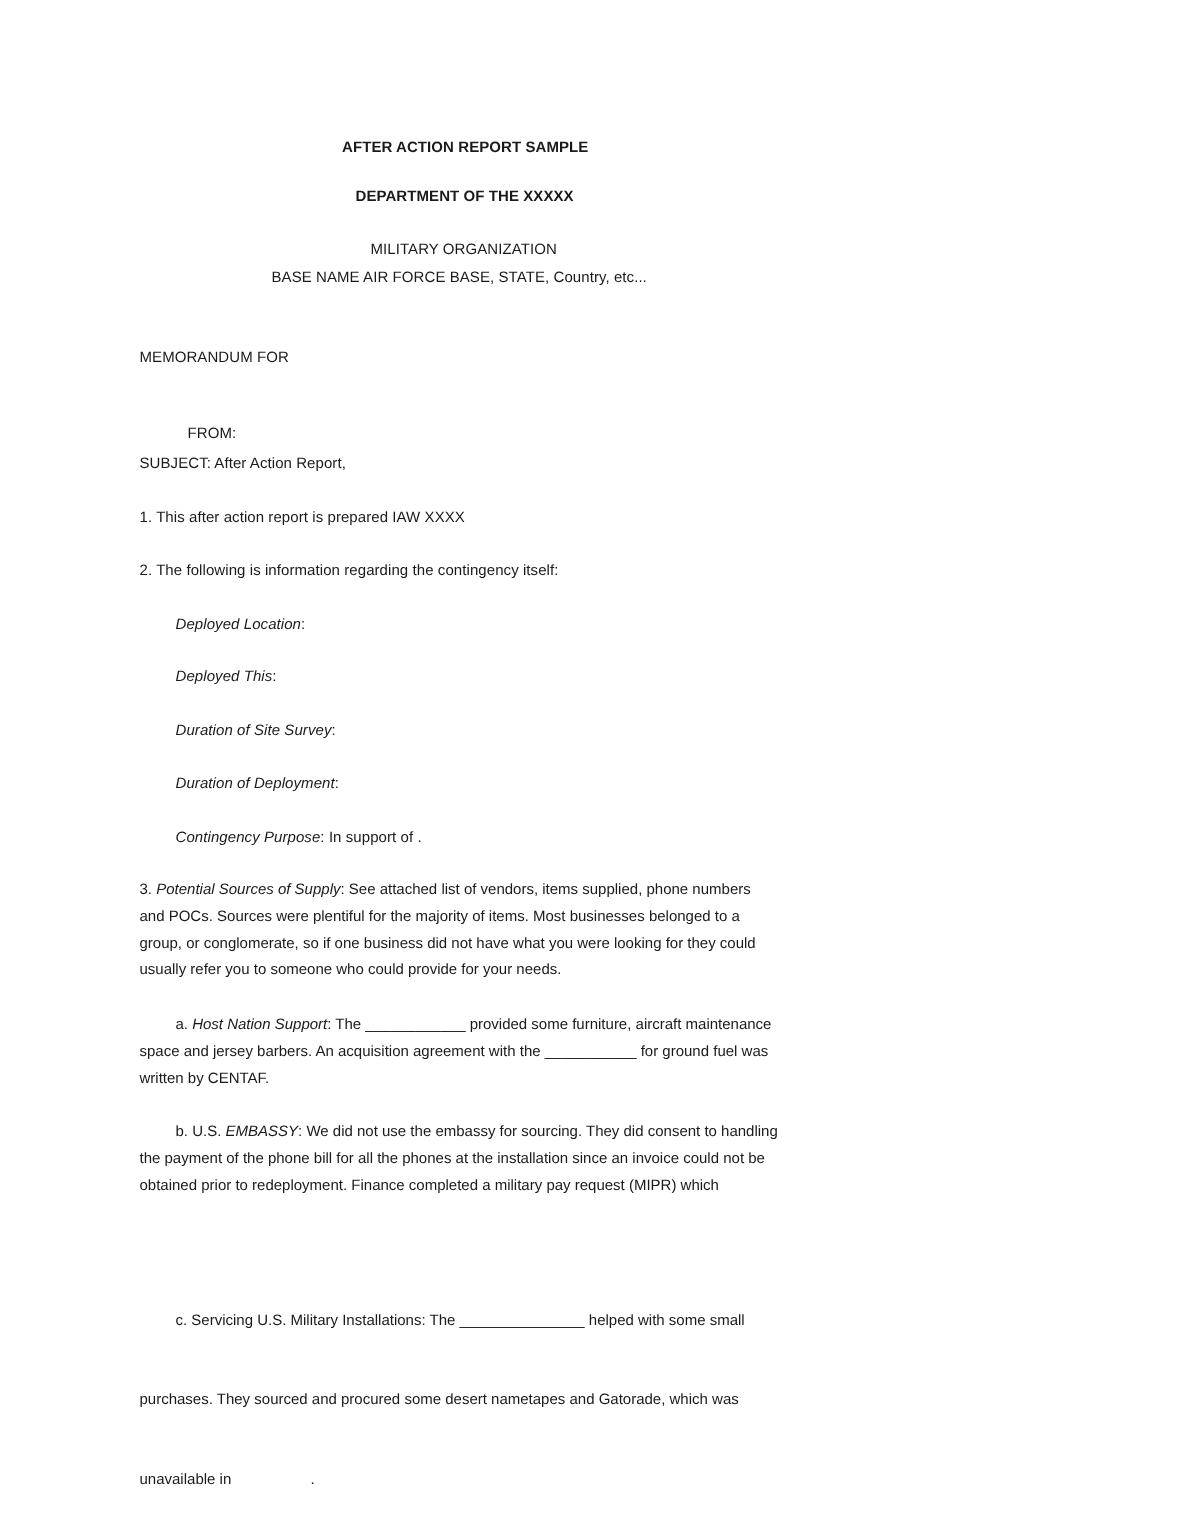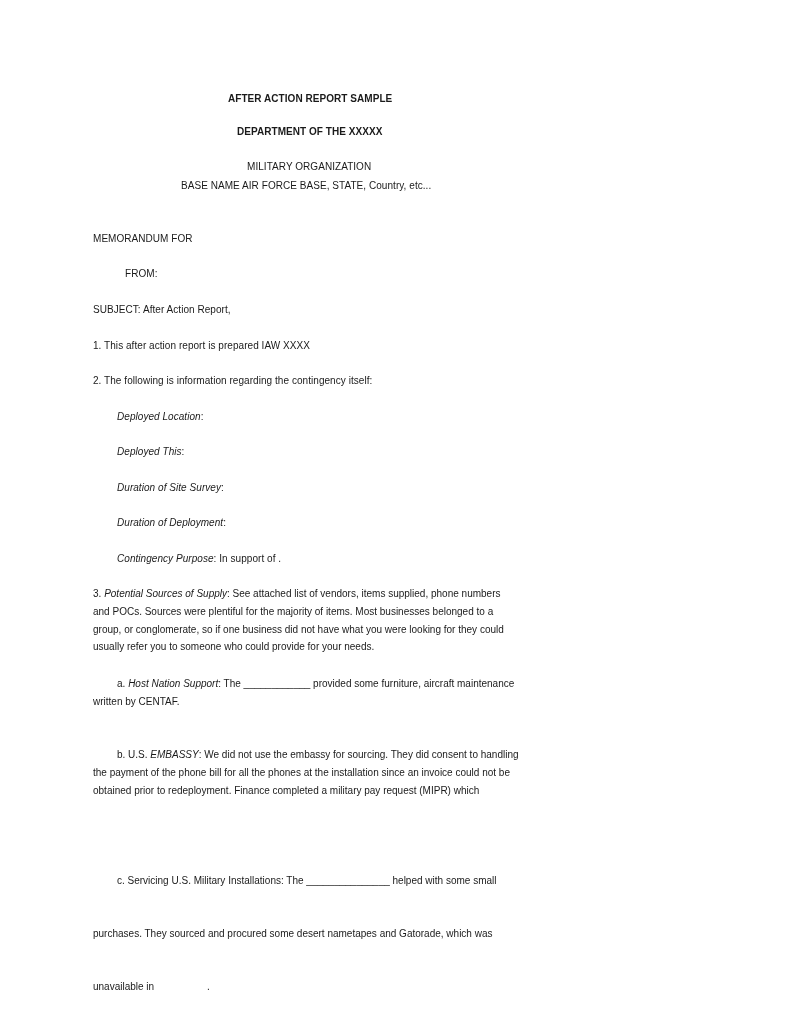--- a/index.html
+++ b/index.html
@@ -15,21 +15,21 @@
 <body>
 
 <div>
 
   <div class="line bold" style="left:228px; top:93px;text-align:right;">AFTER ACTION REPORT SAMPLE</div>
   <div class="line bold" style="left:237px; top:126px;">DEPARTMENT OF THE XXXXX</div>
   <div class="line" style="left:247px; top:161px;">MILITARY ORGANIZATION</div>
   <div class="line" style="left:181px; top:180px;">BASE NAME AIR FORCE BASE, STATE, Country, etc...</div>
 
   <div class="line" style="left:93px; top:233px;">MEMORANDUM FOR</div>
-  <div class="line" style="left:93px; top:268px;padding-left:32px;">FROM:</div>
+  <div class="line" style="left:93px; top:284px;padding-left:32px;">FROM:</div>
   <div class="line" style="left:93px; top:304px;">SUBJECT: After Action Report,</div>
 
   <div class="line" style="left:93px; top:340px;">1. This after action report is prepared IAW XXXX</div>
   <div class="line" style="left:93px; top:375px;">2. The following is information regarding the contingency itself:</div>
 
   <div class="line" style="left:117px; top:411px;">
     <span class="i">Deployed Location</span><span>:</span><span></span>
   </div>
   <div class="line" style="left:117px; top:446px;">
     <span class="i">Deployed This</span><span>:</span><span></span>
@@ -46,20 +46,21 @@
 
   <div class="para" style="top:585px;">
     <div><span>3. </span><span class="i">Potential Sources of Supply</span><span>: See attached list of vendors, items supplied, phone numbers</span></div>
     <div>and POCs. Sources were plentiful for the majority of items. Most businesses belonged to a</div>
     <div>group, or conglomerate, so if one business did not have what you were looking for they could</div>
     <div>usually refer you to someone who could provide for your needs.</div>
   </div>
 
   <div class="para" style="top:675px;">
     <div><span class="indent"></span><span>a. </span><span class="i">Host Nation Support</span><span>: The ____________ provided some furniture, aircraft maintenance</span></div>
+    <div>space and jersey barbers. An acquisition agreement with the ___________ for ground fuel was</div>
     <div>written by CENTAF.</div>
   </div>
 
   <div class="para" style="top:746px;">
     <div><span class="indent"></span><span>b. U.S. </span><span class="i">EMBASSY</span><span>: We did not use the embassy for sourcing. They did consent to handling</span></div>
     <div>the payment of the phone bill for all the phones at the installation since an invoice could not be</div>
     <div>obtained prior to redeployment. Finance completed a military pay request (MIPR) which</div>
   </div>
 
   <div class="para" style="top:836px; white-space: pre;">

